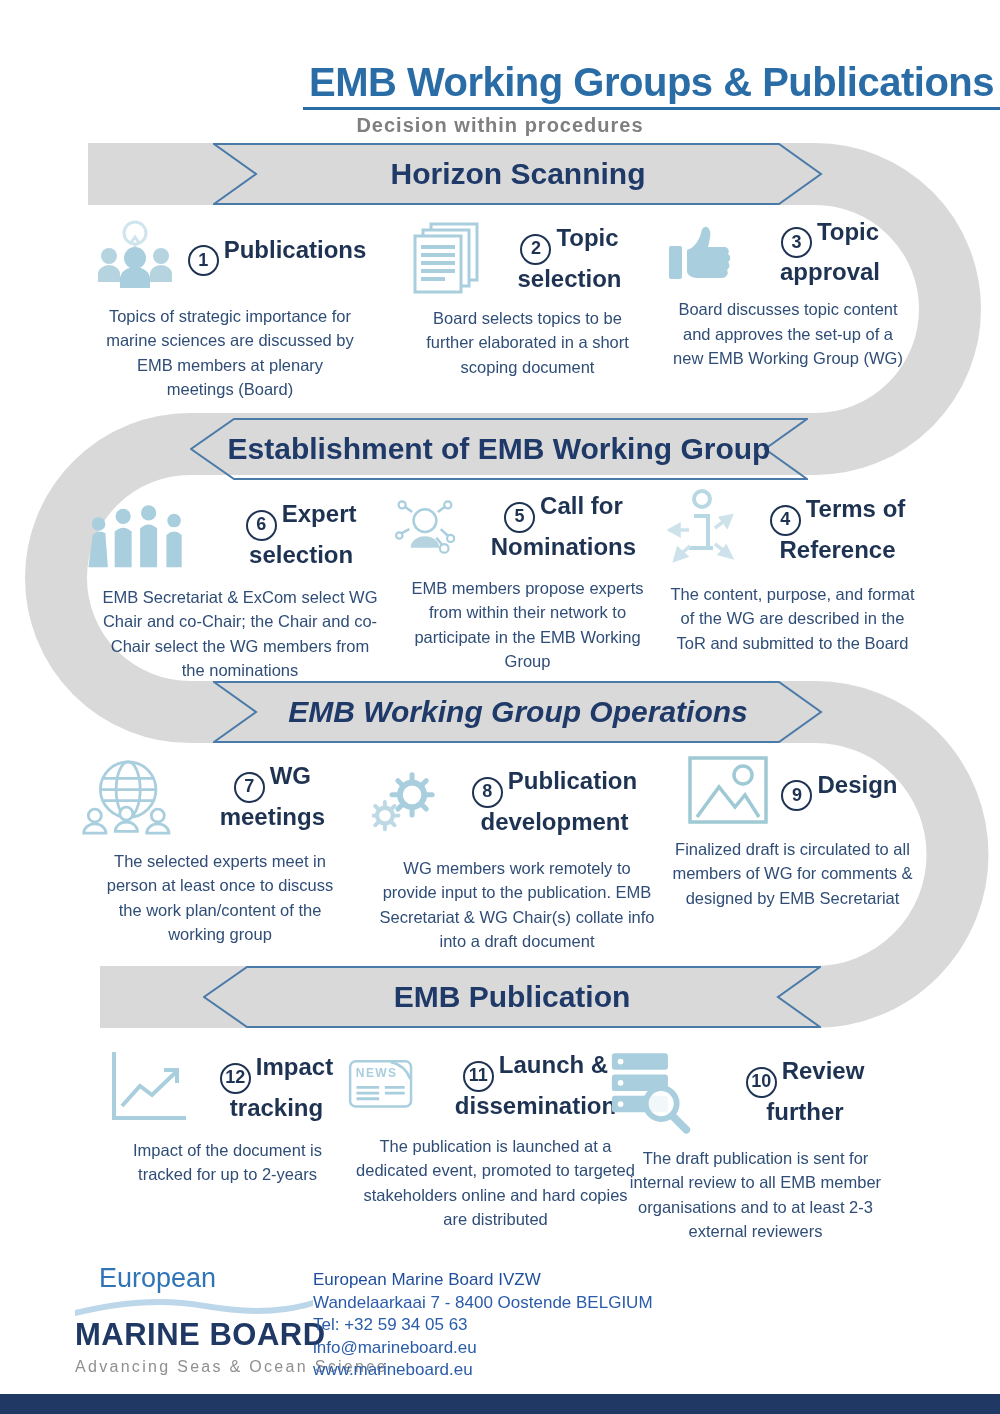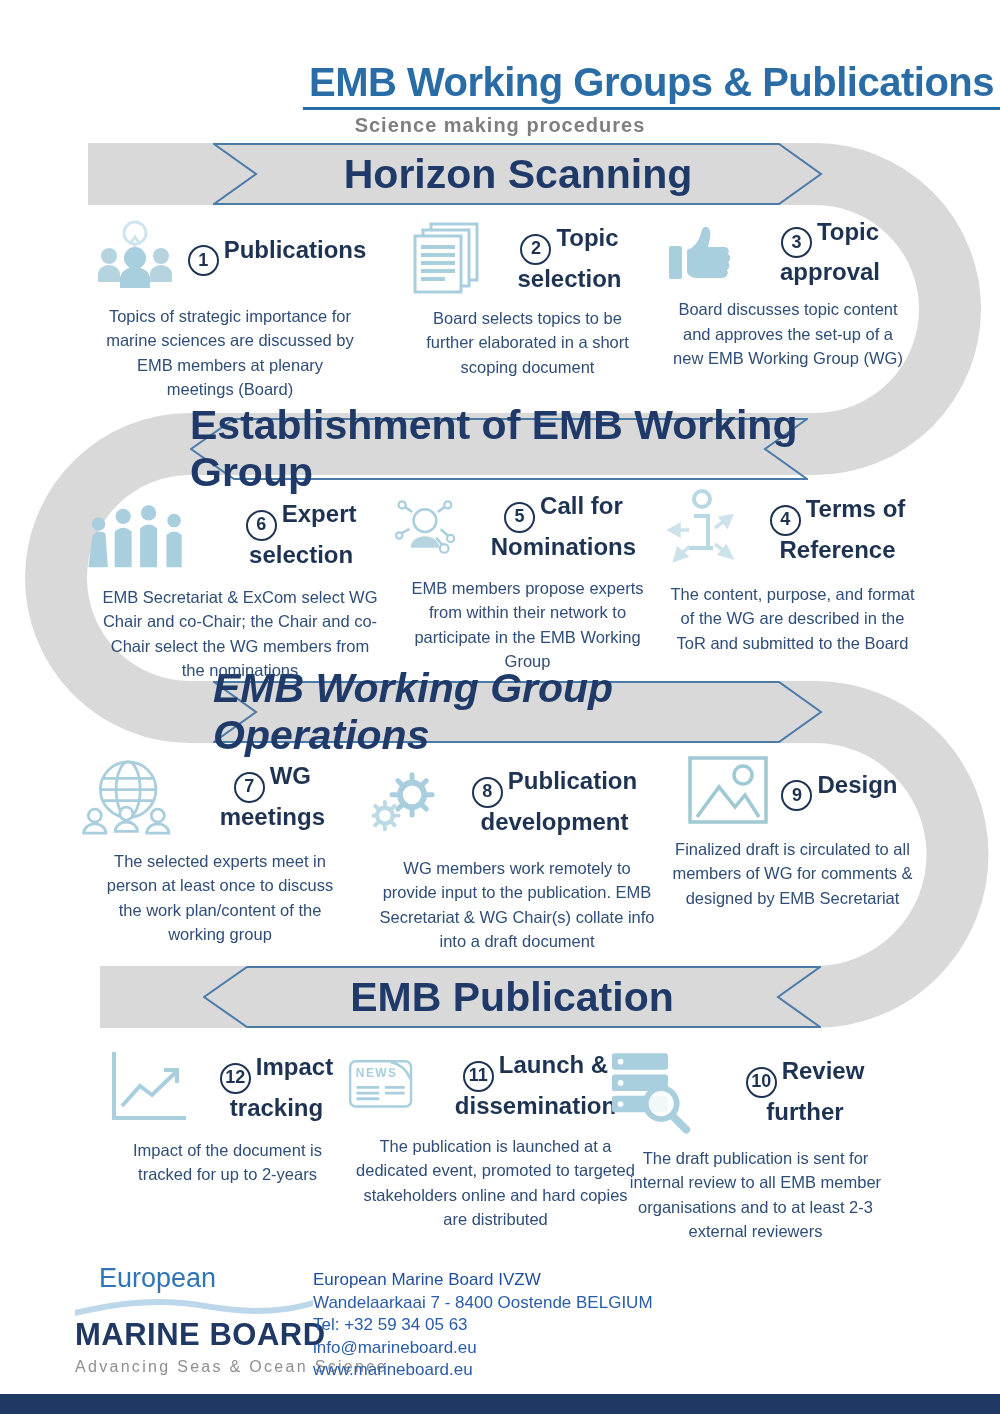--- a/index.html
+++ b/index.html
@@ -12,21 +12,21 @@
     color:#2a6da6;border-bottom:3px solid #2a6da6;padding:0 6px 2px 6px;}
   .subtitle{position:absolute;top:114px;left:0;width:1000px;text-align:center;
     font-size:20px;font-weight:bold;color:#7f7f7f;letter-spacing:1px;}
 
   
   .snake{position:absolute;left:0;top:0;}
   .banner{position:absolute;height:62px;}
   .banner svg{position:absolute;left:0;top:0;}
   .banner-label{position:absolute;left:0;top:0;width:100%;height:100%;
     display:flex;align-items:center;justify-content:center;
-    font-size:41px;font-weight:bold;color:#1f3a68;}
+    font-size:30px;font-weight:bold;color:#1f3a68;}
 
   
   .step{position:absolute;text-align:center;}
   .step-head{display:flex;align-items:center;justify-content:center;gap:12px;}
   .step-title{font-weight:bold;color:#1e3252;font-size:24px;line-height:1.2;}
   .num{display:inline-flex;align-items:center;justify-content:center;width:31px;height:31px;
     border:2.5px solid #1e3252;border-radius:50%;font-size:18px;font-weight:bold;
     vertical-align:-8px;margin-right:5px;box-sizing:border-box;}
   .step-body{margin:10px auto 0;font-size:16.5px;line-height:1.48;color:#2f4d77;}
 
@@ -60,21 +60,21 @@
 
 <div class="page">
 
   <svg class="snake" width="1000" height="1414">
     <path d="M 88 174 H 815 A 135 135 0 0 1 815 444 H 190 A 134 134 0 0 0 190 712 H 815 A 142.5 142.5 0 0 1 815 997 H 100" fill="none" stroke="#d9d9d9" stroke-width="62"></path>
   </svg>
 
   <div class="title-wrap">
     <span class="main-title">EMB Working Groups &amp; Publications</span>
   </div>
-  <div class="subtitle">Science making procedures</div>
+  <div class="subtitle">Decision within procedures</div>
 
   <div class="banner" style="left:213px;top:143px;width:610px;">
     <svg width="610" height="62">
       <polygon points="1,1 566,1 608,31 566,61 1,61 43,31" fill="none" stroke="#4a7aa8" stroke-width="2"></polygon>
     </svg>
     <div class="banner-label">Horizon Scanning</div>
   </div>
 
   <div class="banner" style="left:190px;top:418px;width:618px;">
     <svg width="618" height="62">

